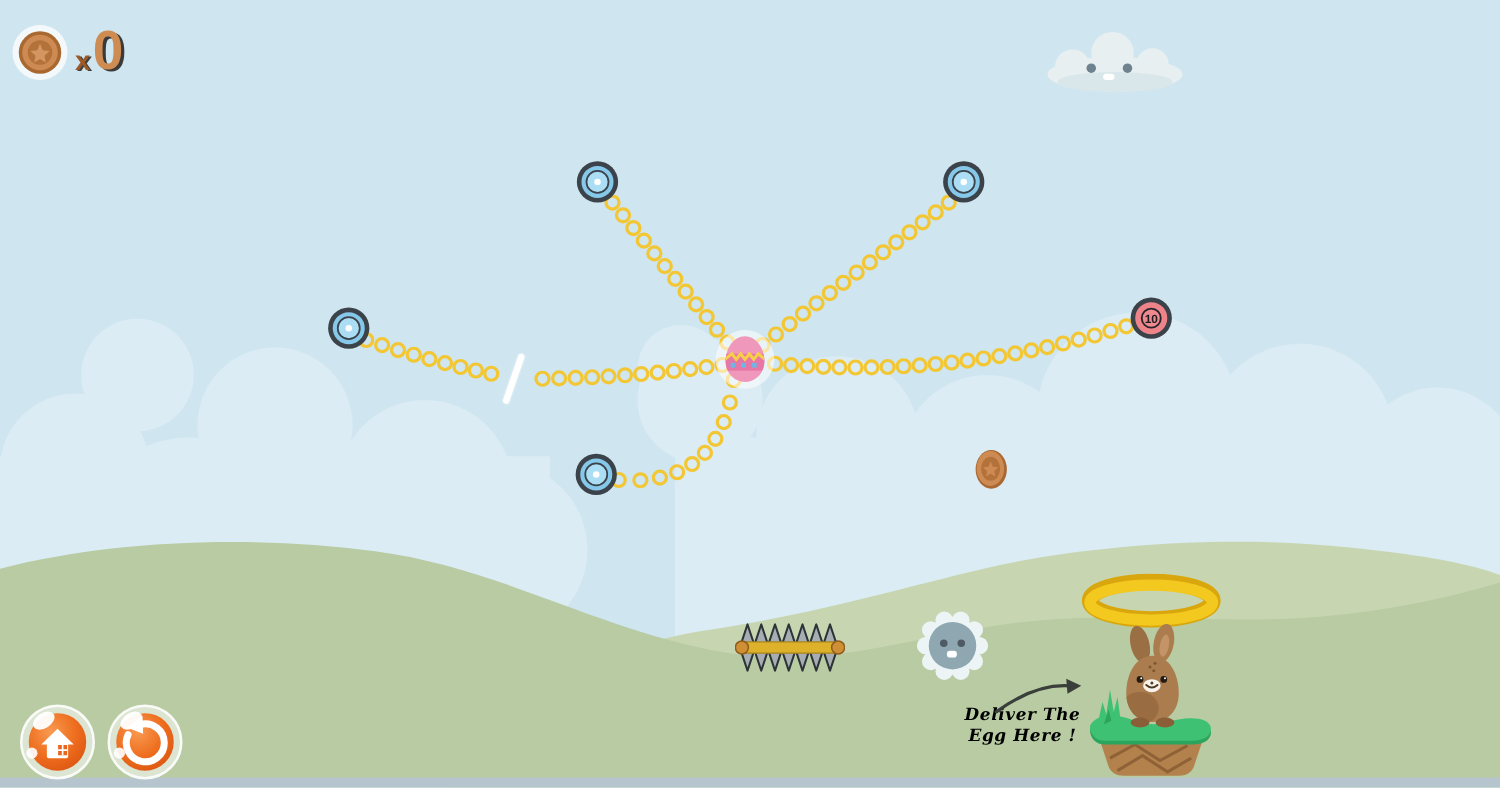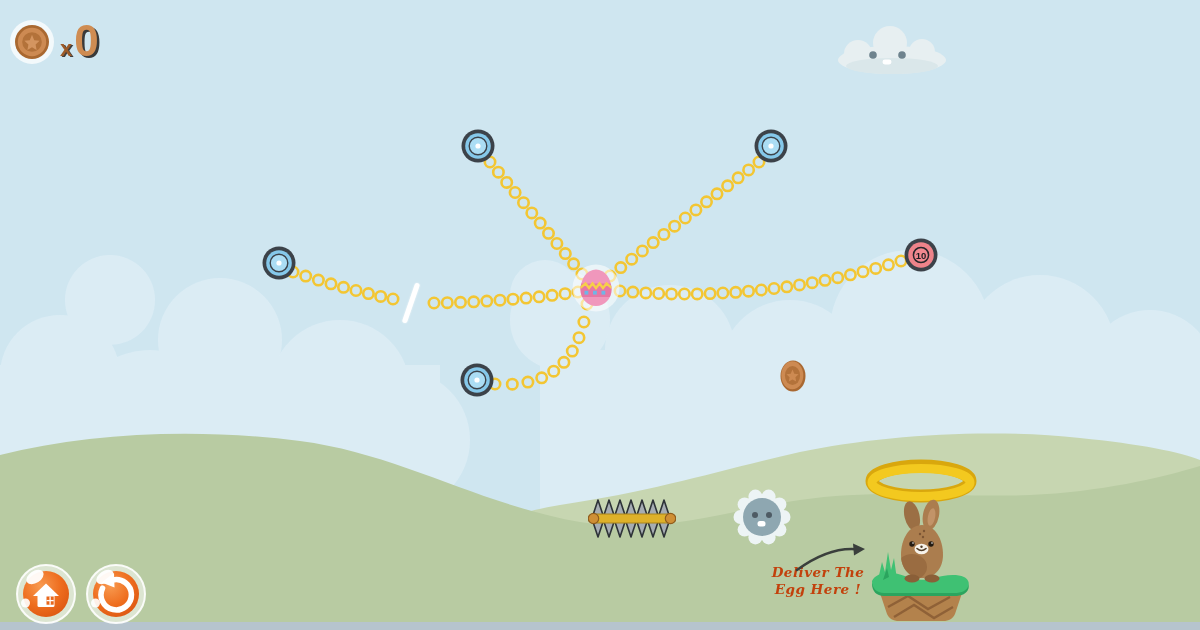--- a/index.html
+++ b/index.html
@@ -7,21 +7,21 @@
        font-family:"Liberation Sans",sans-serif;background:#cfe6f0;}
   .layer{position:absolute;left:0;top:0;width:1200px;height:630px;}
   .obj{position:absolute;transform:translate(-50%,-50%);}
   #chain-layer circle{fill:none;stroke:#f3c633;stroke-width:2.6;}
   .slash{width:5px;background:#ffffff;border-radius:3px;box-shadow:0 0 2px rgba(255,255,255,.8);}
   .hud{position:absolute;left:6px;top:16px;display:flex;align-items:center;}
   .hud .times{font:700 22px "Liberation Sans",sans-serif;color:#9c5a28;
               text-shadow:1.5px 1px 0 #3f3f3f;margin:14px 2px 0 2px;}
   .hud .count{font:700 44px "Liberation Sans",sans-serif;color:#cf8c52;
               text-shadow:2.5px 1.5px 0 #3a3a3a;margin-top:-2px;}
-  .note{font:italic 700 13.5px "DejaVu Serif",serif;color:#c2410c;line-height:17px;
+  .note{font:italic 700 13.5px "DejaVu Serif",serif;color:#000000;line-height:17px;
         letter-spacing:.5px;white-space:nowrap;text-align:center;}
   .btn{cursor:pointer;}
 </style>
 </head>
 <body>
 
 <svg class="layer" viewBox="0 0 1200 630">
   <rect width="1200" height="630" fill="#cfe6f0"></rect>
   <g fill="#e4f1f8" opacity="0.6">
     <circle cx="110" cy="300" r="45"></circle>

